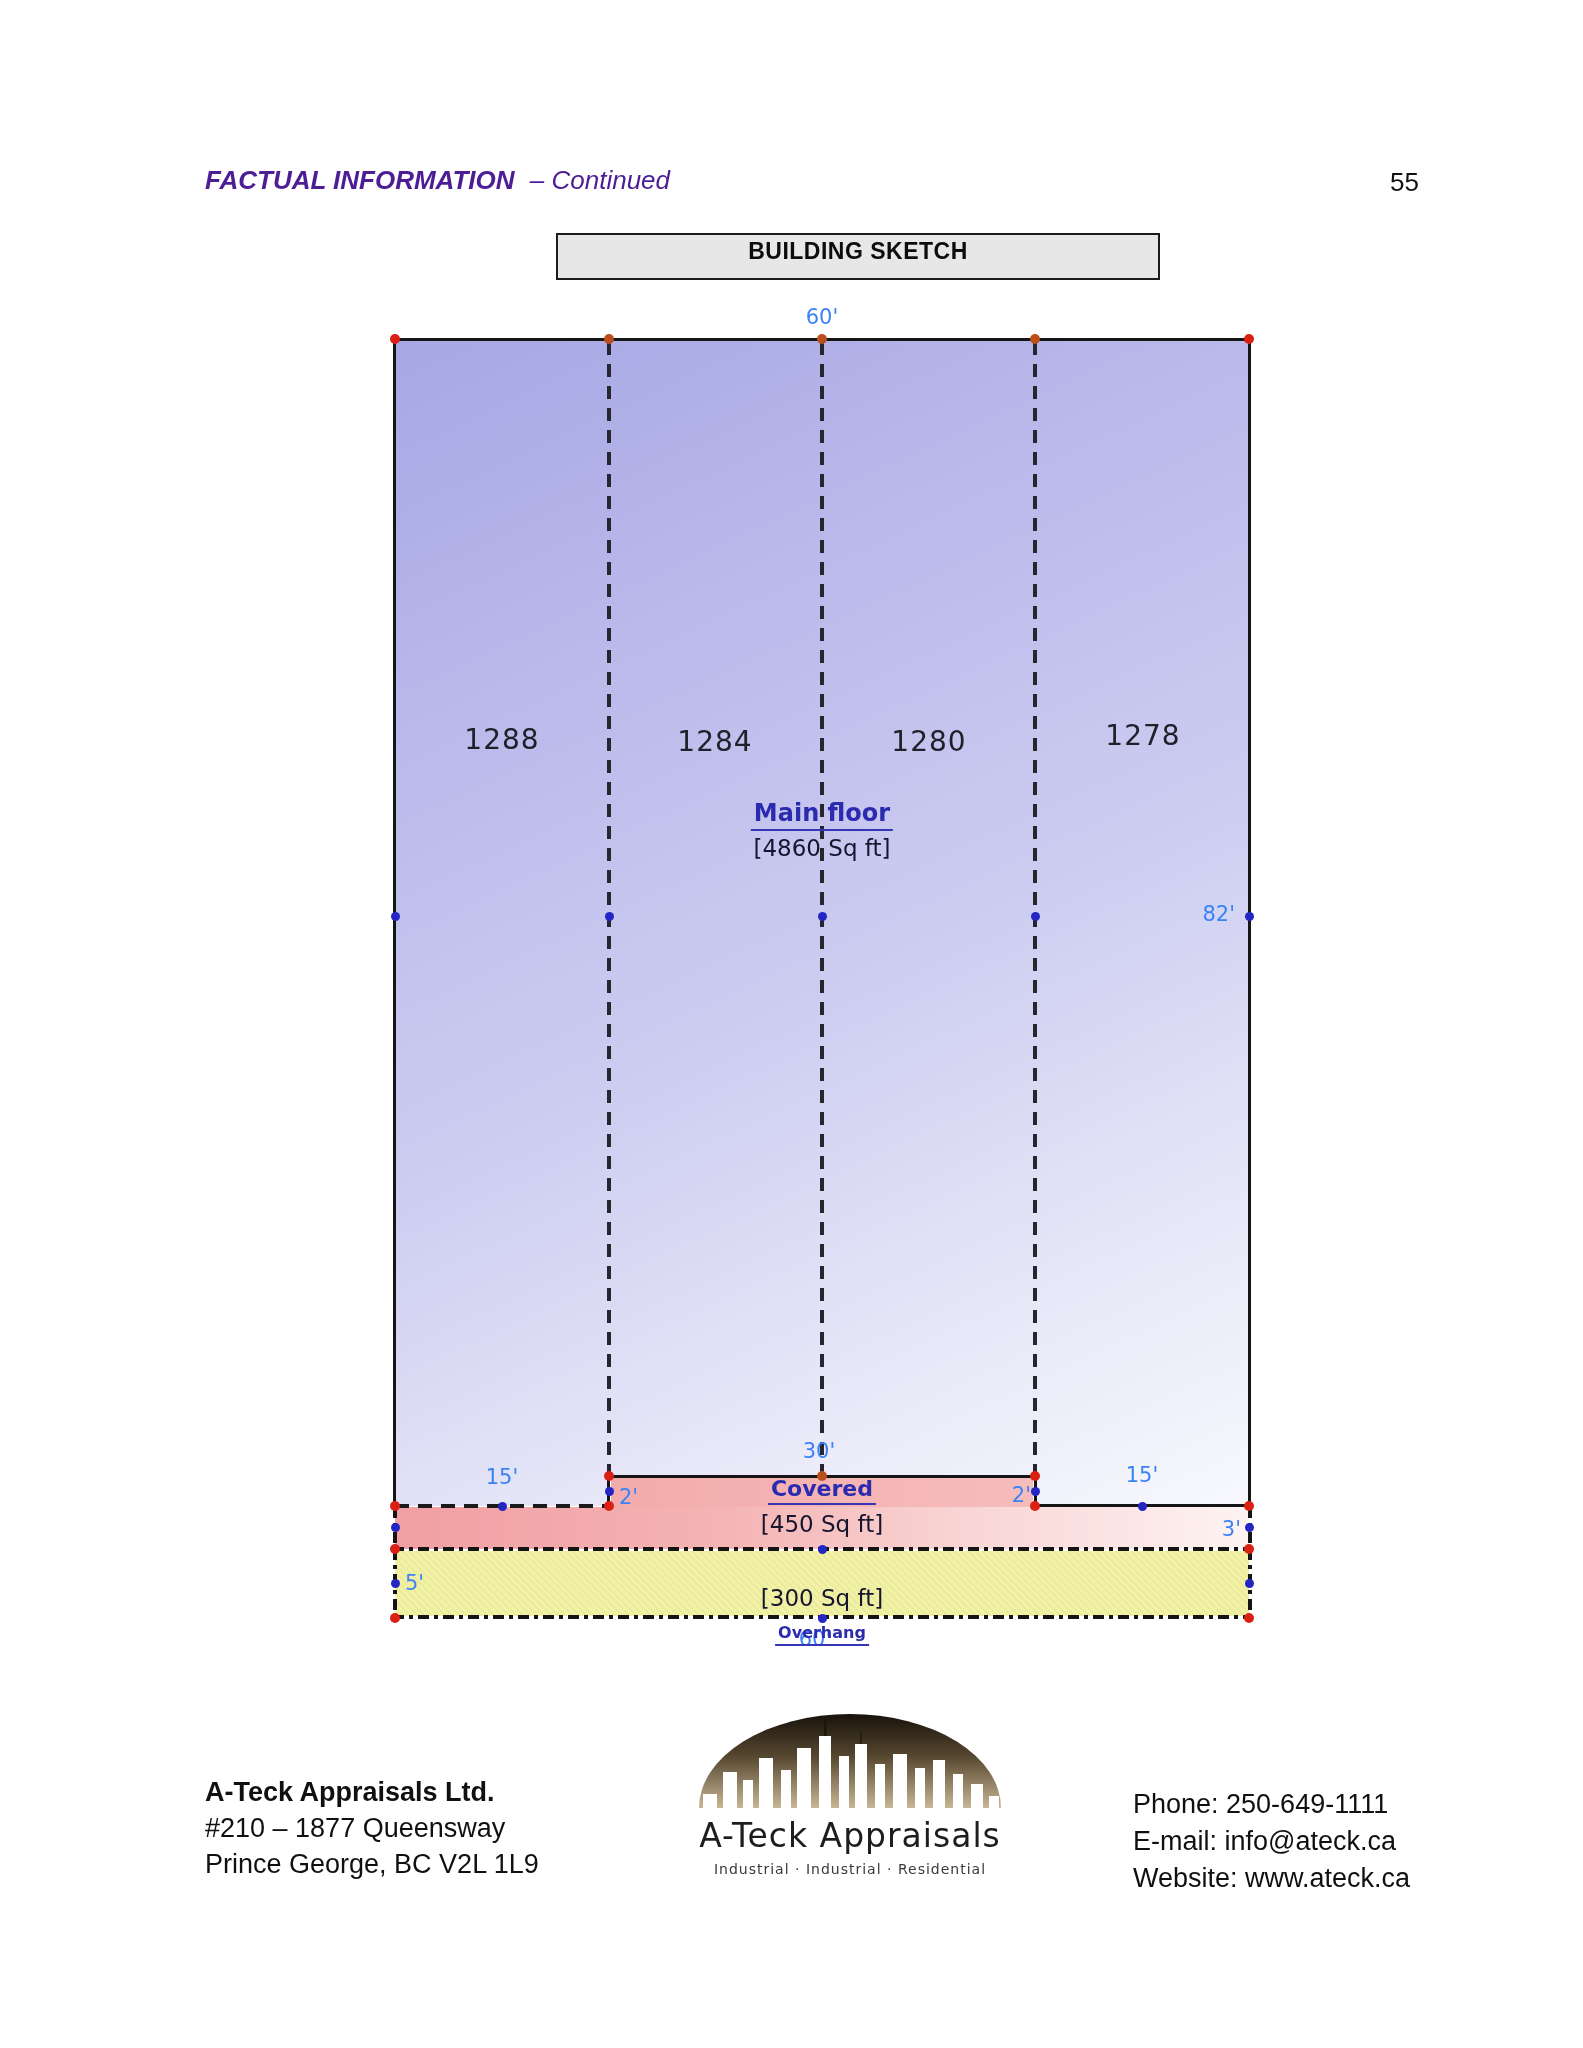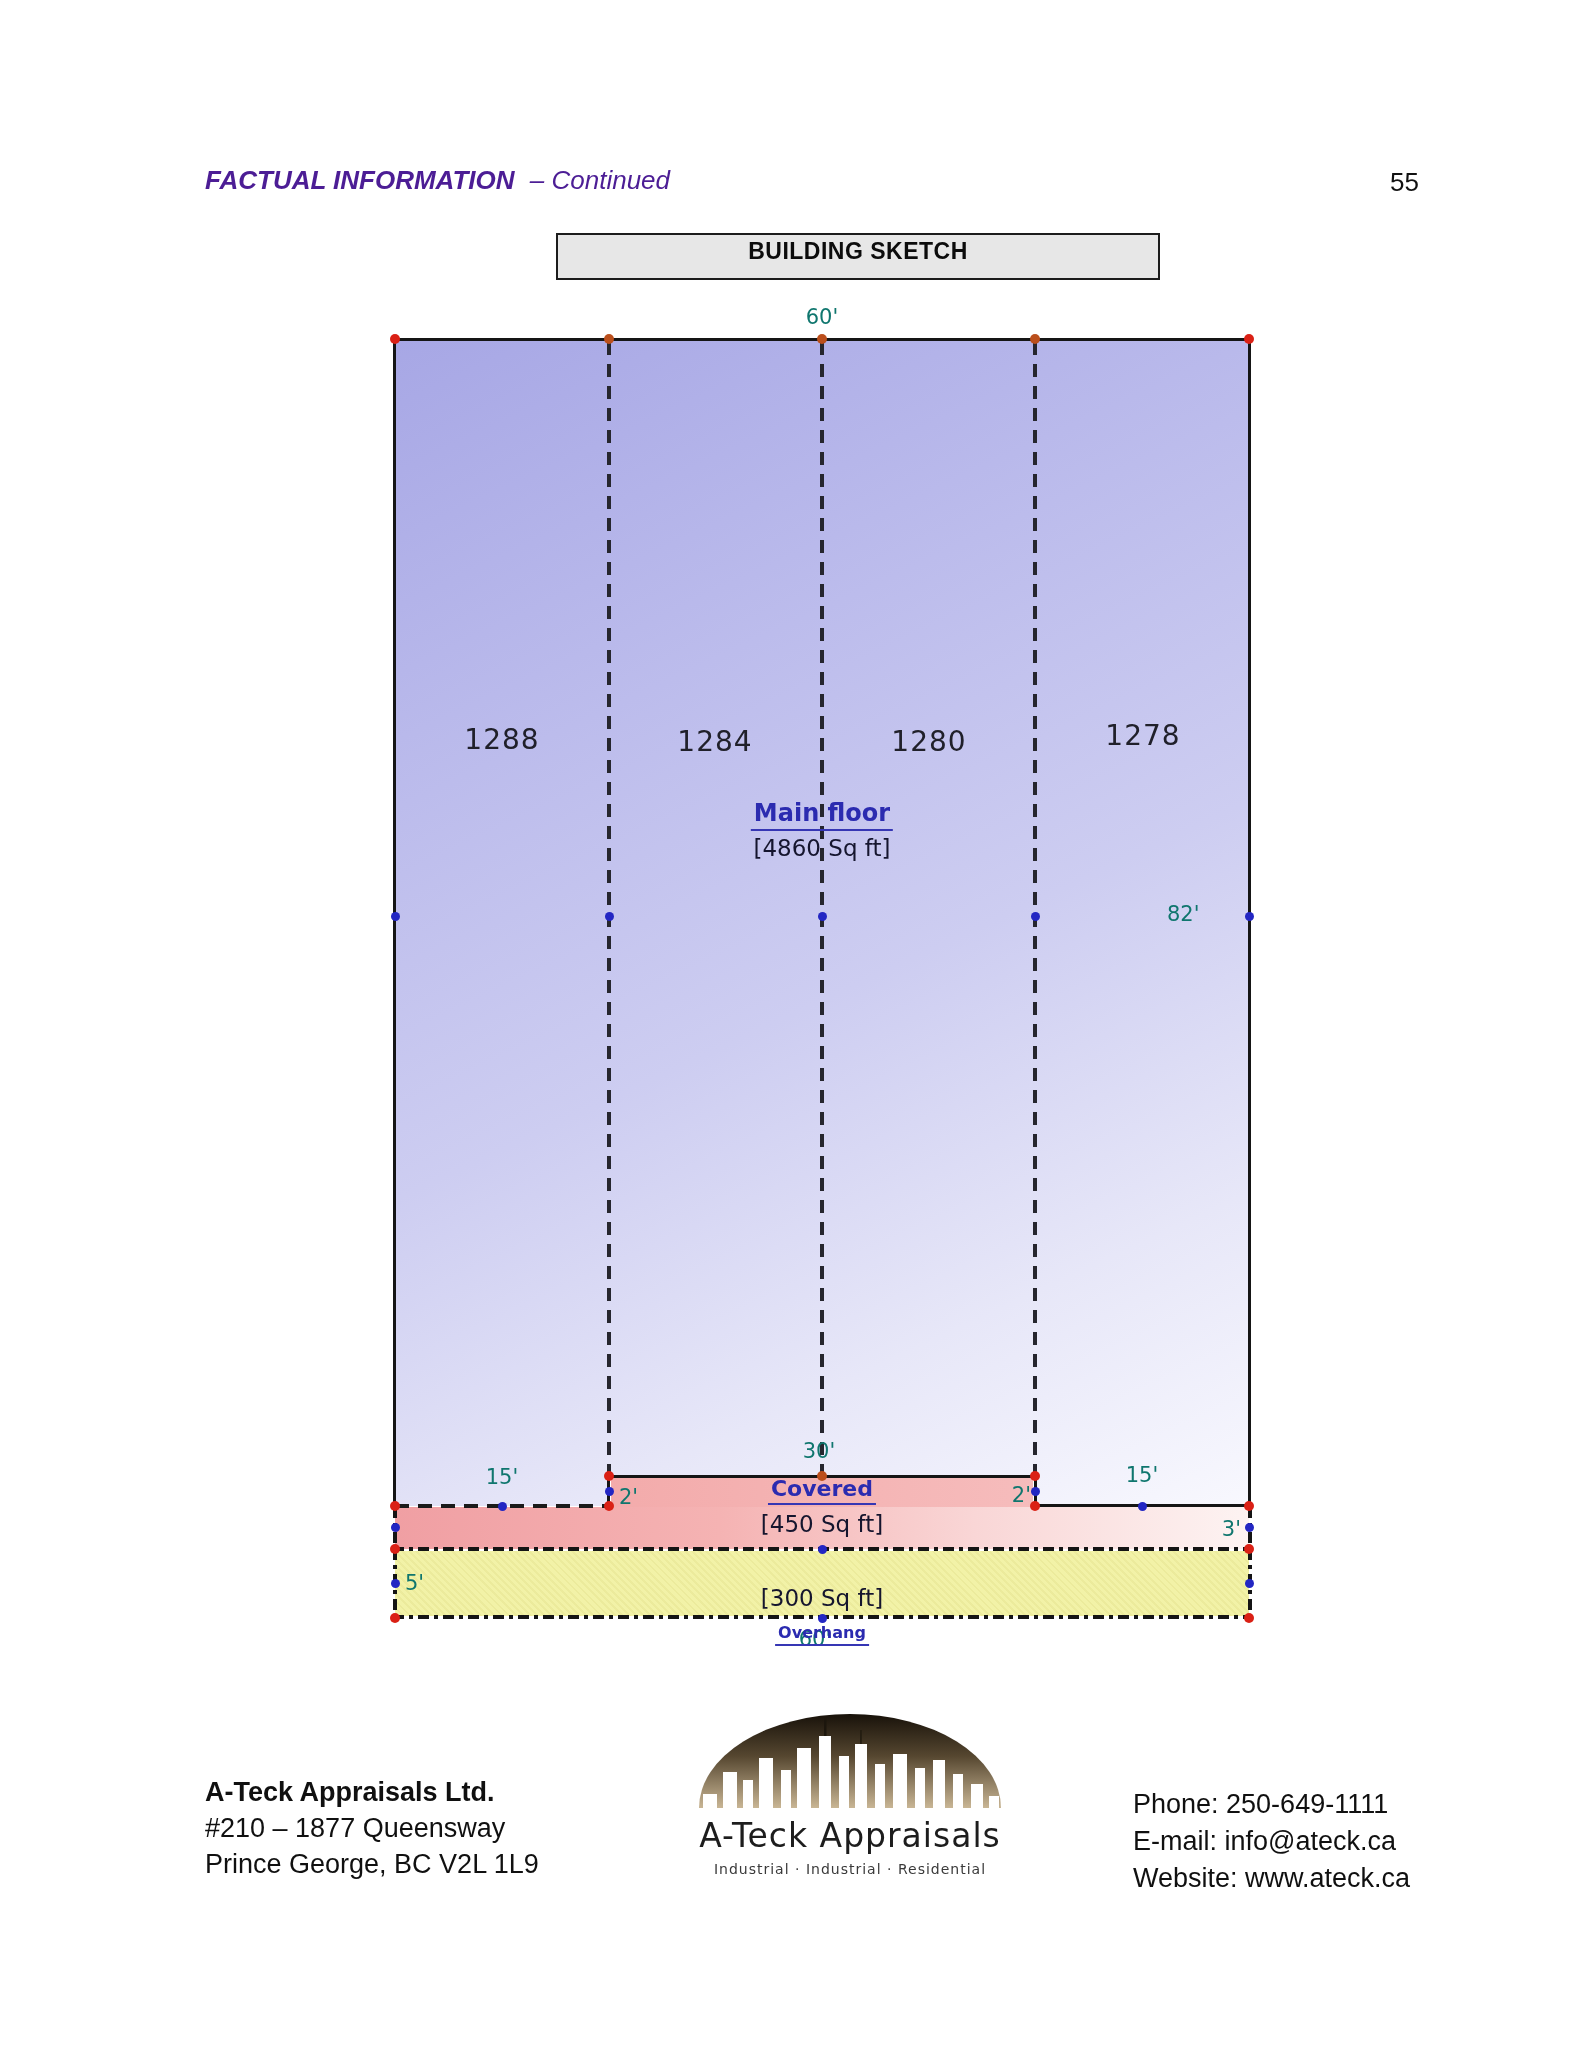--- a/index.html
+++ b/index.html
@@ -34,21 +34,21 @@
   }
   .overhang-band{
     position:absolute;left:0;top:1212px;width:854px;height:65px;
     background:repeating-linear-gradient(45deg,rgba(180,170,60,.10) 0 2px,rgba(0,0,0,0) 2px 5px),#f2f2a7;
   }
   .ln{position:absolute;background:#151515;}
   .ln-dash-v{position:absolute;width:4px;background:repeating-linear-gradient(to bottom,#26262e 0 13px,rgba(0,0,0,0) 13px 22px);}
   .ln-dash-h{position:absolute;height:4px;background:repeating-linear-gradient(to right,#1a1a1a 0 14px,rgba(0,0,0,0) 14px 23px);}
   .ln-dd-h{position:absolute;height:4px;background:repeating-linear-gradient(to right,#141414 0 11px,rgba(0,0,0,0) 11px 16px,#141414 16px 20px,rgba(0,0,0,0) 20px 25px);}
   .ln-dd-v{position:absolute;width:4px;background:repeating-linear-gradient(to bottom,#141414 0 11px,rgba(0,0,0,0) 11px 16px,#141414 16px 20px,rgba(0,0,0,0) 20px 25px);}
-  .dim{position:absolute;font-size:21px;color:#0f766e;white-space:nowrap;}
+  .dim{position:absolute;font-size:21px;color:#3b82f6;white-space:nowrap;}
   .dim.center{transform:translateX(-50%);}
   .unit{position:absolute;transform:translateX(-50%);font-size:28px;color:#20202a;letter-spacing:1px;margin-top:36px;}
   .area-label{
     position:absolute;transform:translateX(-50%);font-size:24px;font-weight:bold;color:#2b2bb0;
     border-bottom:2px solid #3636b4;padding:0 3px 2px;white-space:nowrap;
   }
   .area-sqft{position:absolute;transform:translateX(-50%);font-size:23px;color:#15152e;white-space:nowrap;}
   .dot{position:absolute;border-radius:50%;}
   .dot.red{width:10px;height:10px;background:#da2015;}
   .dot.orange{width:10px;height:10px;background:#bb4f1c;}
@@ -95,21 +95,21 @@
     <div class="ln-dash-h" style="left:0;top:1165px;width:214px"></div>
 
     <div class="ln-dd-v" style="left:-2px;top:1168px;height:40px"></div>
     <div class="ln-dd-v" style="left:853px;top:1168px;height:40px"></div>
     <div class="ln-dd-h" style="left:-2px;top:1208px;width:858px"></div>
     <div class="ln-dd-v" style="left:-2px;top:1210px;height:69px"></div>
     <div class="ln-dd-v" style="left:853px;top:1210px;height:69px"></div>
     <div class="ln-dd-h" style="left:-2px;top:1276px;width:858px"></div>
 
     <div class="dim center" style="left:427px;top:-34px">60'</div>
-    <div class="dim" style="left:772px;top:563px;width:48px;">82'</div>
+    <div class="dim" style="left:792px;top:563px;width:48px;text-align:right">82'</div>
     <div class="dim center" style="left:424px;top:1100px">30'</div>
     <div class="dim center" style="left:107px;top:1126px">15'</div>
     <div class="dim center" style="left:747px;top:1124px">15'</div>
     <div class="dim" style="left:224px;top:1146px">2'</div>
     <div class="dim" style="left:600px;top:1144px;width:36px;text-align:right">2'</div>
     <div class="dim" style="left:812px;top:1178px;width:34px;text-align:right">3'</div>
     <div class="dim" style="left:10px;top:1232px">5'</div>
     <div class="dim center" style="left:420px;top:1288px">60'</div>
 
     <div class="unit" style="left:107px;top:348px">1288</div>

